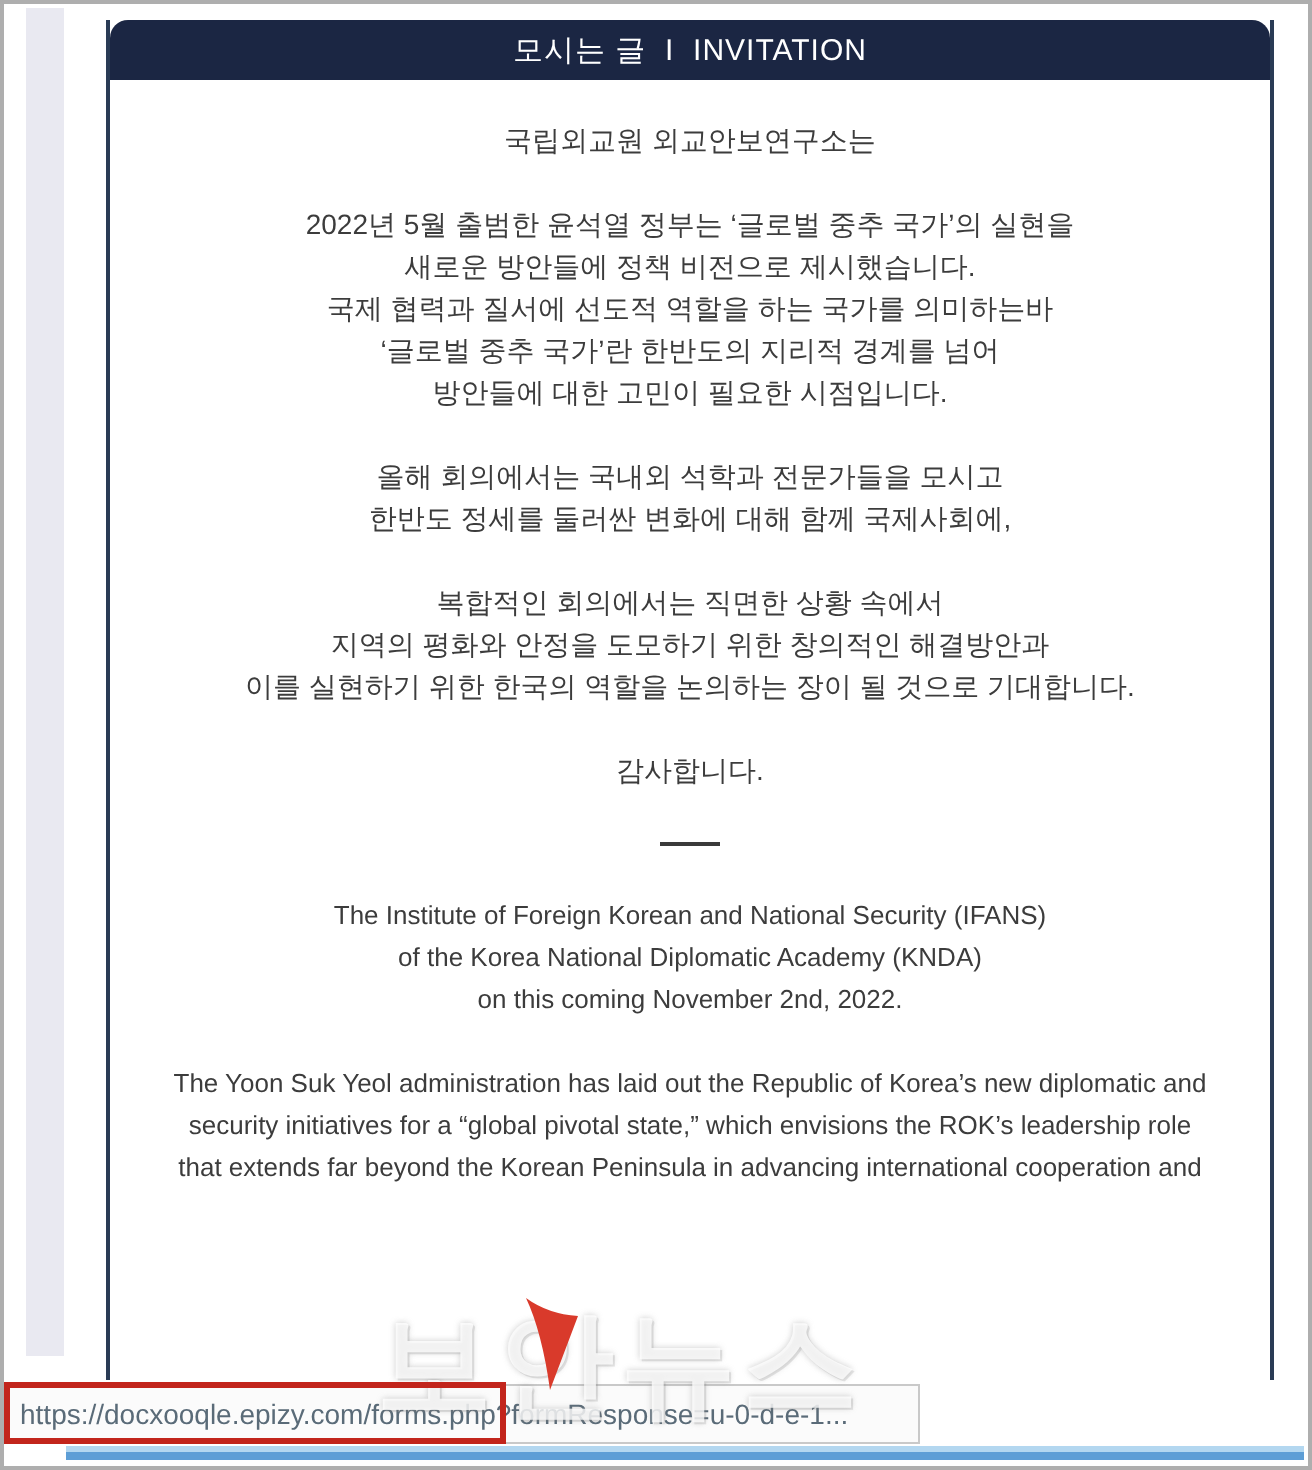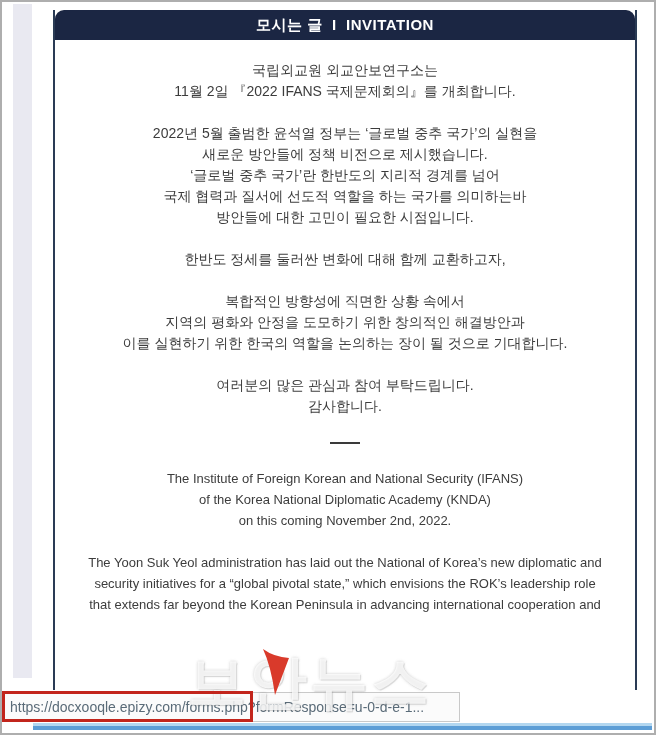--- a/index.html
+++ b/index.html
@@ -22,21 +22,21 @@
   }
   
   .card {
     position:absolute; left:53px; top:10px; width:584px; height:680px;
     border-left:2px solid #2a3b55; border-right:2px solid #2a3b55;
     background:#ffffff; overflow:hidden; z-index:1;
   }
   .card-header {
     height:30px; background:#1b2643; border-radius:9px 9px 0 0;
     display:flex; align-items:center; justify-content:center;
-    color:#ffffff; font-weight:bold; font-size:15px;
+    color:#ffffff; font-weight:normal; font-size:15px;
     letter-spacing:0.5px; white-space:pre;
   }
   .card-body {
     padding-top:20px; text-align:center; color:#3c3c3c; font-size:14px;
   }
   .para { margin-bottom:21px;text-align:center; }
   .para .line { line-height:21px; white-space:nowrap; }
   .para.en .line { font-size:13px; }
   .divider {
     width:30px; border-top:2px solid #3a3a3a; margin:25px auto 24px auto;
@@ -84,49 +84,48 @@
 <div class="left-strip"></div>
 
 <div class="card">
   <div class="card-header">
     <span>모시는 글  I  INVITATION</span>
   </div>
   <div class="card-body">
 
   <div class="para ko">
         <div class="line">국립외교원 외교안보연구소는</div>
-        <div class="line">11월 2일 『2022 IFANS 국제문제회의』를 개최합니다.</div>
       </div>
       <div class="para ko">
         <div class="line">2022년 5월 출범한 윤석열 정부는 ‘글로벌 중추 국가’의 실현을</div>
         <div class="line">새로운 방안들에 정책 비전으로 제시했습니다.</div>
+        <div class="line">국제 협력과 질서에 선도적 역할을 하는 국가를 의미하는바</div>
         <div class="line">‘글로벌 중추 국가’란 한반도의 지리적 경계를 넘어</div>
-        <div class="line">국제 협력과 질서에 선도적 역할을 하는 국가를 의미하는바</div>
         <div class="line">방안들에 대한 고민이 필요한 시점입니다.</div>
       </div>
       <div class="para ko">
-        <div class="line">한반도 정세를 둘러싼 변화에 대해 함께 교환하고자,</div>
+        <div class="line">올해 회의에서는 국내외 석학과 전문가들을 모시고</div>
+        <div class="line">한반도 정세를 둘러싼 변화에 대해 함께 국제사회에,</div>
       </div>
       <div class="para ko">
-        <div class="line">복합적인 방향성에 직면한 상황 속에서</div>
+        <div class="line">복합적인 회의에서는 직면한 상황 속에서</div>
         <div class="line">지역의 평화와 안정을 도모하기 위한 창의적인 해결방안과</div>
         <div class="line">이를 실현하기 위한 한국의 역할을 논의하는 장이 될 것으로 기대합니다.</div>
       </div>
       <div class="para ko">
-        <div class="line">여러분의 많은 관심과 참여 부탁드립니다.</div>
         <div class="line">감사합니다.</div>
       </div>
       <div class="divider"></div>
       <div class="para en">
         <div class="line">The Institute of Foreign Korean and National Security (IFANS)</div>
         <div class="line">of the Korea National Diplomatic Academy (KNDA)</div>
         <div class="line">on this coming November 2nd, 2022.</div>
       </div>
       <div class="para en">
-        <div class="line">The Yoon Suk Yeol administration has laid out the National of Korea’s new diplomatic and</div>
+        <div class="line">The Yoon Suk Yeol administration has laid out the Republic of Korea’s new diplomatic and</div>
         <div class="line">security initiatives for a “global pivotal state,” which envisions the ROK’s leadership role</div>
         <div class="line">that extends far beyond the Korean Peninsula in advancing international cooperation and</div>
       </div>
     </div>
 </div>
 
 <div class="watermark">보안뉴스</div>
 
 <div class="status-bar">
   <span>https://docxooqle.epizy.com/forms.php?formResponse=u-0-d-e-1...</span>

